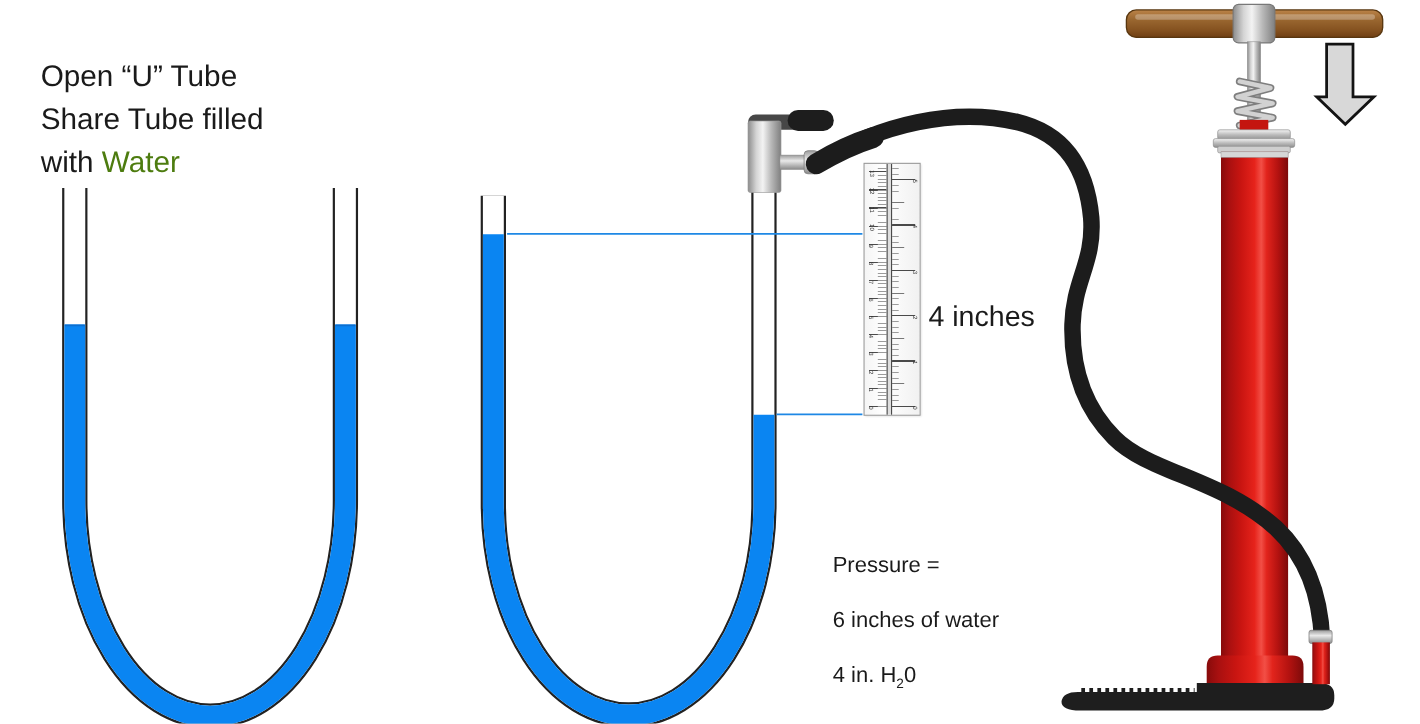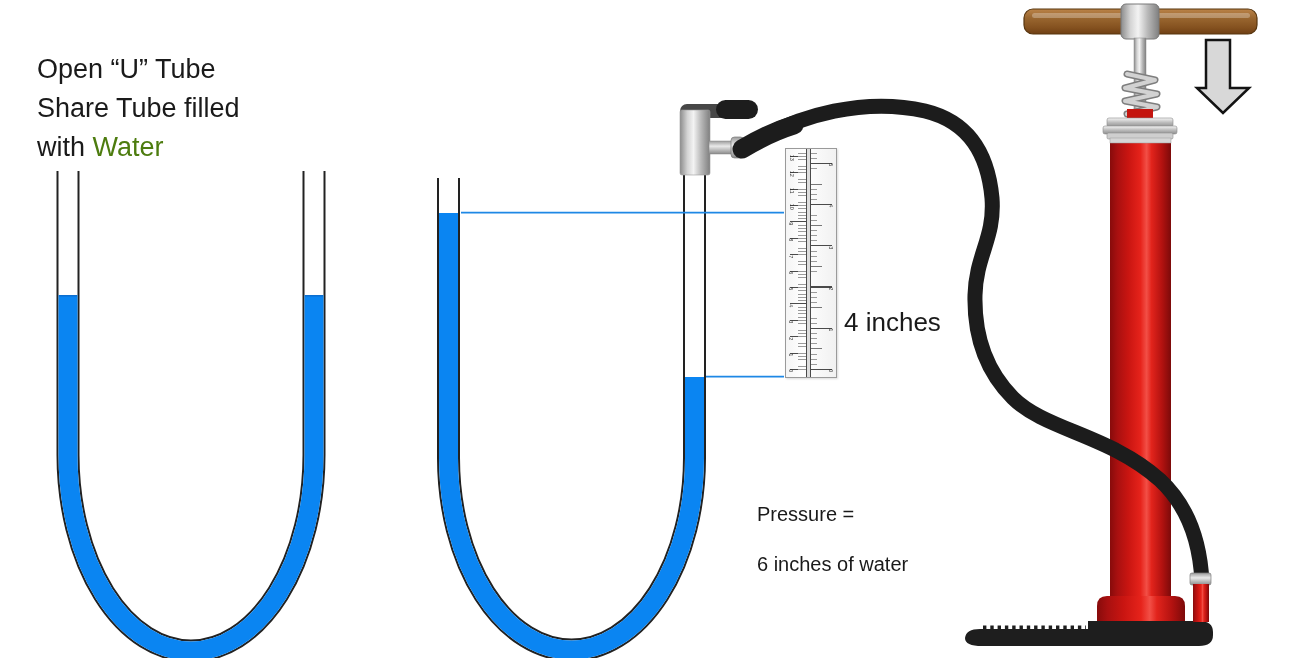--- a/index.html
+++ b/index.html
@@ -10,21 +10,21 @@
   .stage > svg { position:absolute; left:0; top:0; }
 
   .title {
     position:absolute; left:37px; top:50px; width:312px;
     text-align:left; font-size:27px; line-height:39px; color:#1a1a1a;
   }
   .title .hl { color:#4d7c0f; }
 
   .label-4in {
     position:absolute; left:844px; top:272px;
-    font-size:26px; color:#1a1a1a; white-space:nowrap;margin-top:35px;
+    font-size:26px; color:#1a1a1a; white-space:nowrap;
   }
 
   .pressure {
     position:absolute; left:757px; top:489px;
     font-size:20px; line-height:50px; color:#1a1a1a; white-space:nowrap;
   }
   .pressure sub { font-size:62%; }
 
   
   .ruler {
@@ -187,15 +187,16 @@
     <div>Open “U” Tube</div>
     <div>Share Tube filled</div>
     <div><span>with </span><span class="hl">Water</span></div>
   </div>
 
   <div class="label-4in">4 inches</div>
 
   <div class="pressure">
     <div>Pressure =</div>
     <div>6 inches of water</div>
+    <div><span>4 in. H</span><sub>2</sub><span>0</span></div>
   </div>
 
 </div>
 
 </body></html>

